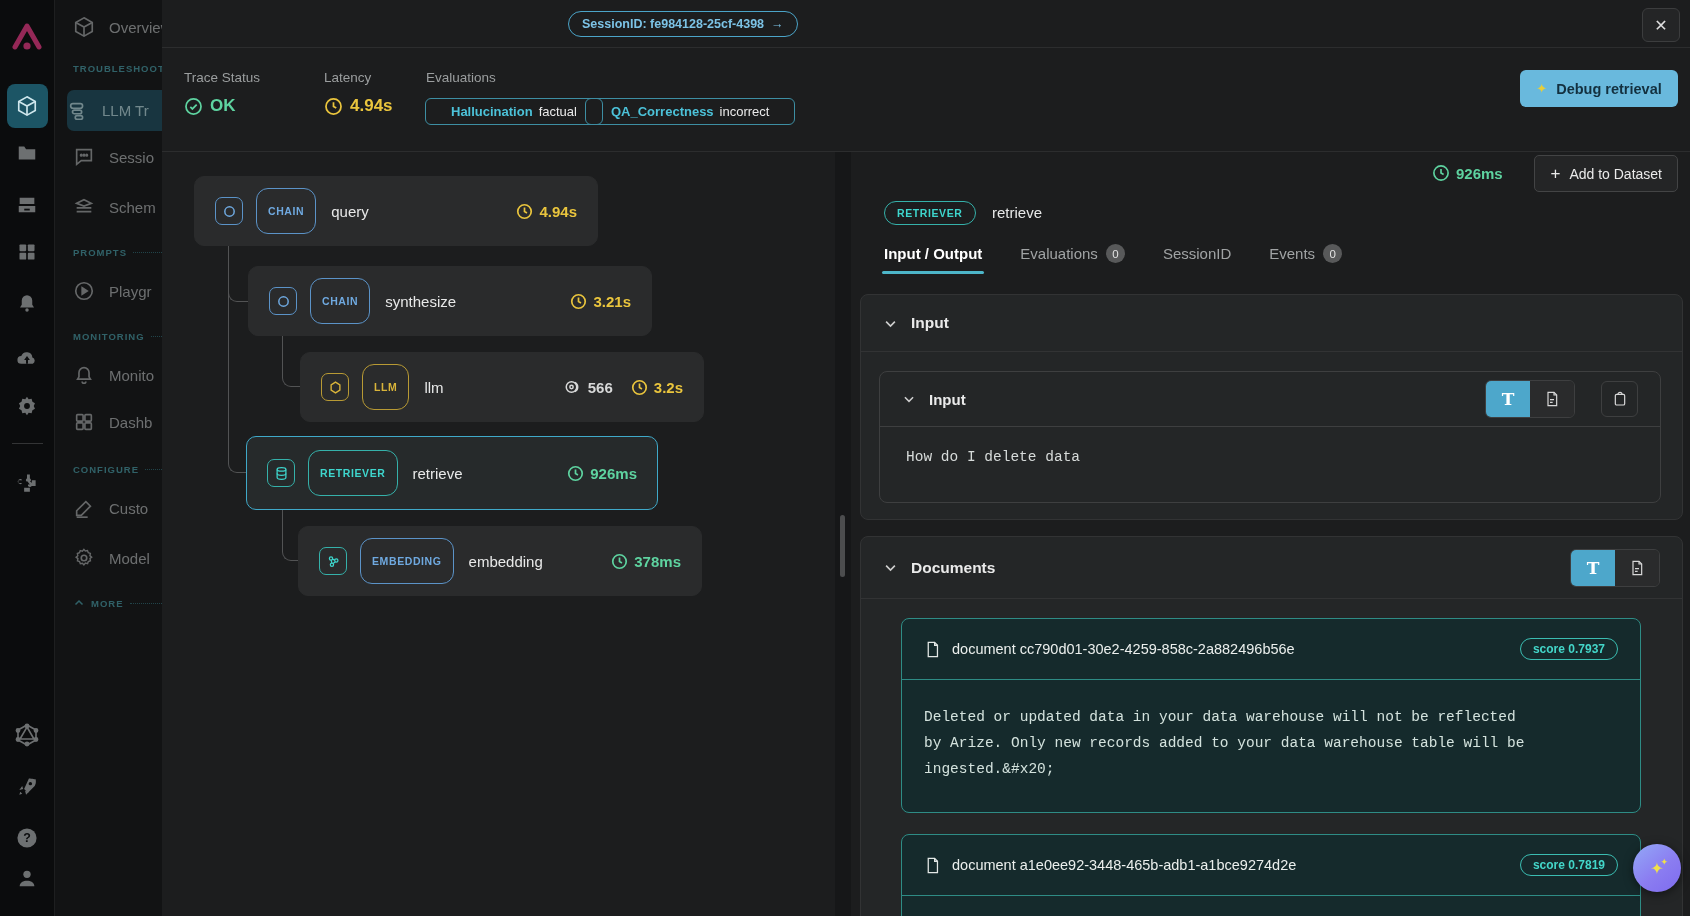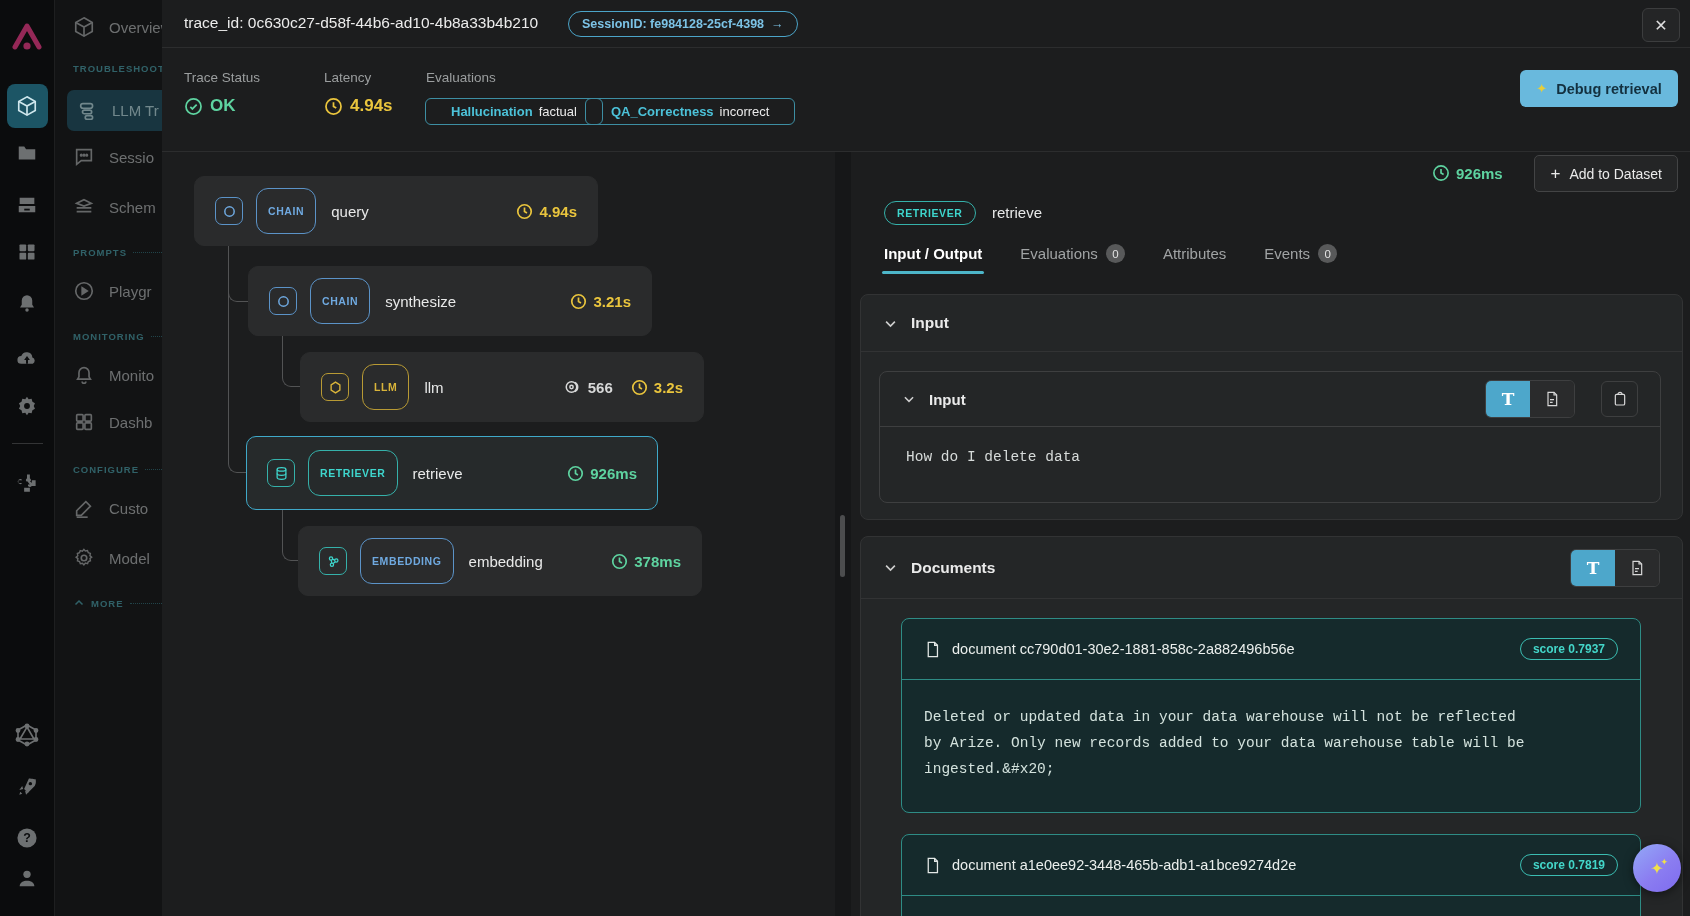--- a/index.html
+++ b/index.html
@@ -14,21 +14,21 @@
   .rail-tile { position:absolute; left:7px; top:84px; width:41px; height:44px; background:#1c5565; border-radius:8px; }
   .rail-div { position:absolute; left:12px; width:31px; border-top:1px solid #333435; }
 
   
   #rail2 { left:55px; top:0; width:107px; height:916px; background:#121314; overflow:hidden; }
   #rail2 .inner { opacity:.55; position:relative; width:100%; height:100%; }
   .nav-item { position:absolute; left:18px; display:flex; align-items:center; gap:14px; color:#b7babb; font-size:15px; white-space:nowrap; }
   .nav-item svg { flex:0 0 auto; color:#a9acad; }
   .sect { position:absolute; left:18px; right:0; display:flex; align-items:center; gap:6px; color:#49a2ad; font-size:9.5px; font-weight:bold; letter-spacing:1px; white-space:nowrap; }
   .sect .dots { flex:1; border-top:1px dotted #2f6d77; }
-  .nav-sel { position:absolute; left:12px; top:90px; width:140px; height:41px; background:#1d5264; border-radius:7px; display:flex; align-items:center; gap:13px; padding-left:10px; color:#bfe6ee; font-size:15px; white-space:nowrap; }
+  .nav-sel { position:absolute; left:12px; top:90px; width:140px; height:41px; background:#1d5264; border-radius:7px; display:flex; align-items:center; gap:13px; color:#bfe6ee; font-size:15px; white-space:nowrap; }
 
   
   #modal { left:162px; top:0; width:1528px; height:916px; background:#1c1d1e; }
   #mhead { position:absolute; left:0; top:0; right:0; height:48px; border-bottom:1px solid #2c2d2e; background:#1c1d1e; }
   .trace-id { position:absolute; left:22px; top:14px; font-size:15.5px; color:#ececec; }
   .sess-pill { position:absolute; left:406px; top:11px; height:26px; padding:0 13px; border:1px solid #4ba4c8; border-radius:14px; display:flex; align-items:center; gap:7px; color:#7cc3e6; font-size:12.5px; font-weight:bold; }
   .close-btn { position:absolute; right:10px; top:8px; width:38px; height:34px; background:#242526; border:1px solid #3c3d3e; border-radius:6px; color:#dedede; font-size:16px; display:flex; align-items:center; justify-content:center; }
 
   #msummary { position:absolute; left:0; top:48px; right:0; height:104px; border-bottom:1px solid #2c2d2e; }
   .sum-label { position:absolute; top:22px; font-size:13.5px; color:#9b9fa0; color:#9b9e9f; }
@@ -281,21 +281,20 @@
         </svg>
       <span>MORE</span>
         <span class="dots"></span>
     </div>
   </div>
 </div>
 
 <div id="modal" class="abs">
 
   <div id="mhead">
-    <span class="trace-id">trace_id: 0c630c27-d58f-44b6-ad10-4b8a33b4b210</span>
     <span class="sess-pill">
       <span>SessionID: fe984128-25cf-4398</span>
       <span>→</span>
     </span>
     <span class="close-btn">✕</span>
   </div>
 
   <div id="msummary">
     <span class="sum-label" style="left:22px">Trace Status</span>
     <span class="sum-val ok-green" style="left:22px">
@@ -464,21 +463,21 @@
 
     <div class="tabs">
       <span class="tab active">
           <span>Input / Output</span>
         </span>
       <span class="tab">
           <span>Evaluations</span>
           <span class="tbadge">0</span>
         </span>
       <span class="tab">
-          <span>Attributes</span>
+          <span>SessionID</span>
         </span>
       <span class="tab">
           <span>Events</span>
           <span class="tbadge">0</span>
         </span>
     </div>
 
     <div class="card" style="left:9px;top:142px;width:823px;height:226px">
       <div class="card-h" style="height:57px">
         <svg class="chev" width="15" height="15" viewBox="0 0 24 24" fill="none" stroke="currentColor" stroke-width="2.6">
@@ -532,21 +531,21 @@
           </span>
         </span>
       </div>
 
       <div class="doc" style="top:81px;height:195px">
         <div class="doc-h">
           <svg width="17" height="17" viewBox="0 0 24 24" fill="none" stroke="#e3e8e6" stroke-width="1.8">
               <path d="M6 2h9l4 4v16H6z"></path>
               <path d="M15 2v4h4"></path>
             </svg>
-          <span class="doc-name">document cc790d01-30e2-1881-858c-2a882496b56e</span>
+          <span class="doc-name">document cc790d01-30e2-4259-858c-2a882496b56e</span>
           <span class="score-pill">score 0.7937</span>
         </div>
         <div class="doc-body mono">Deleted or updated data in your data warehouse will not be reflected
 by Arize. Only new records added to your data warehouse table will be
 ingested.&amp;#x20;</div>
       </div>
 
       <div class="doc" style="top:297px;height:160px">
         <div class="doc-h">
           <svg width="17" height="17" viewBox="0 0 24 24" fill="none" stroke="#e3e8e6" stroke-width="1.8">

